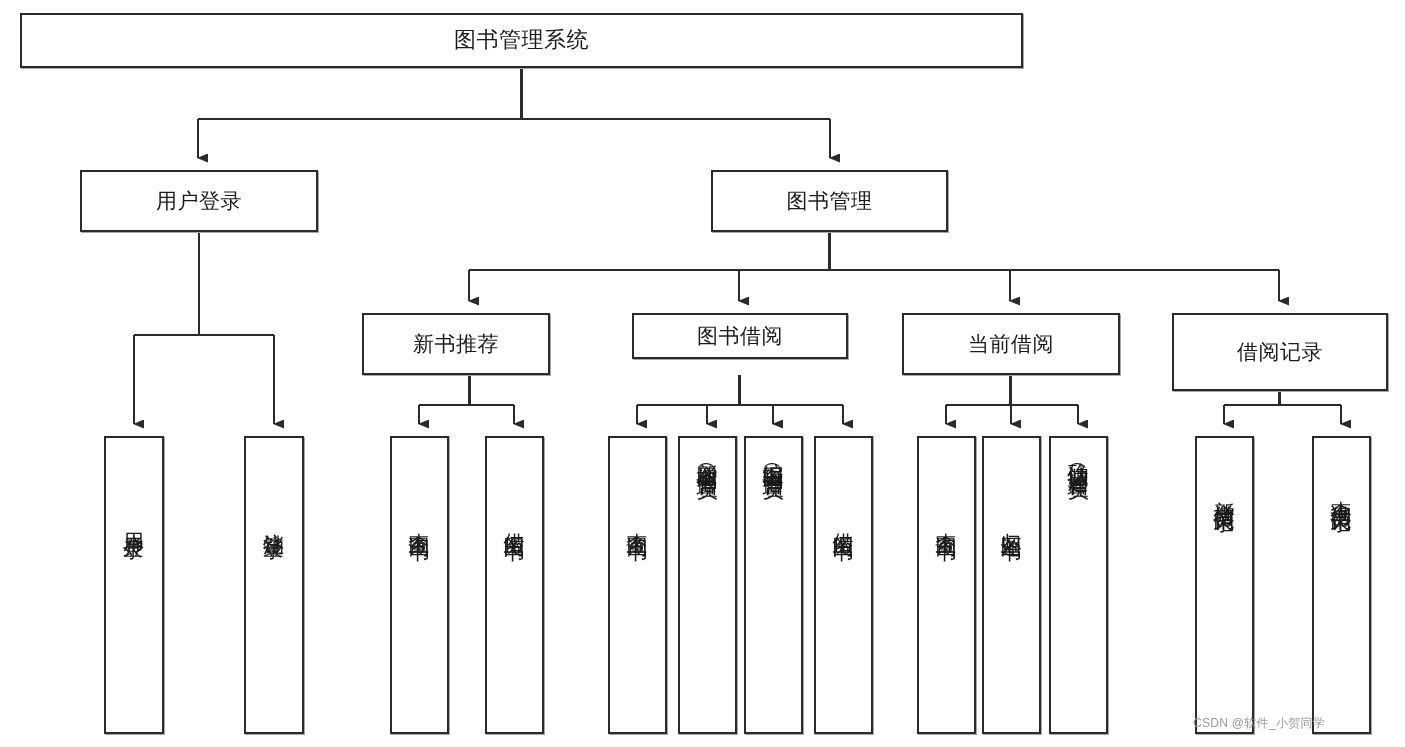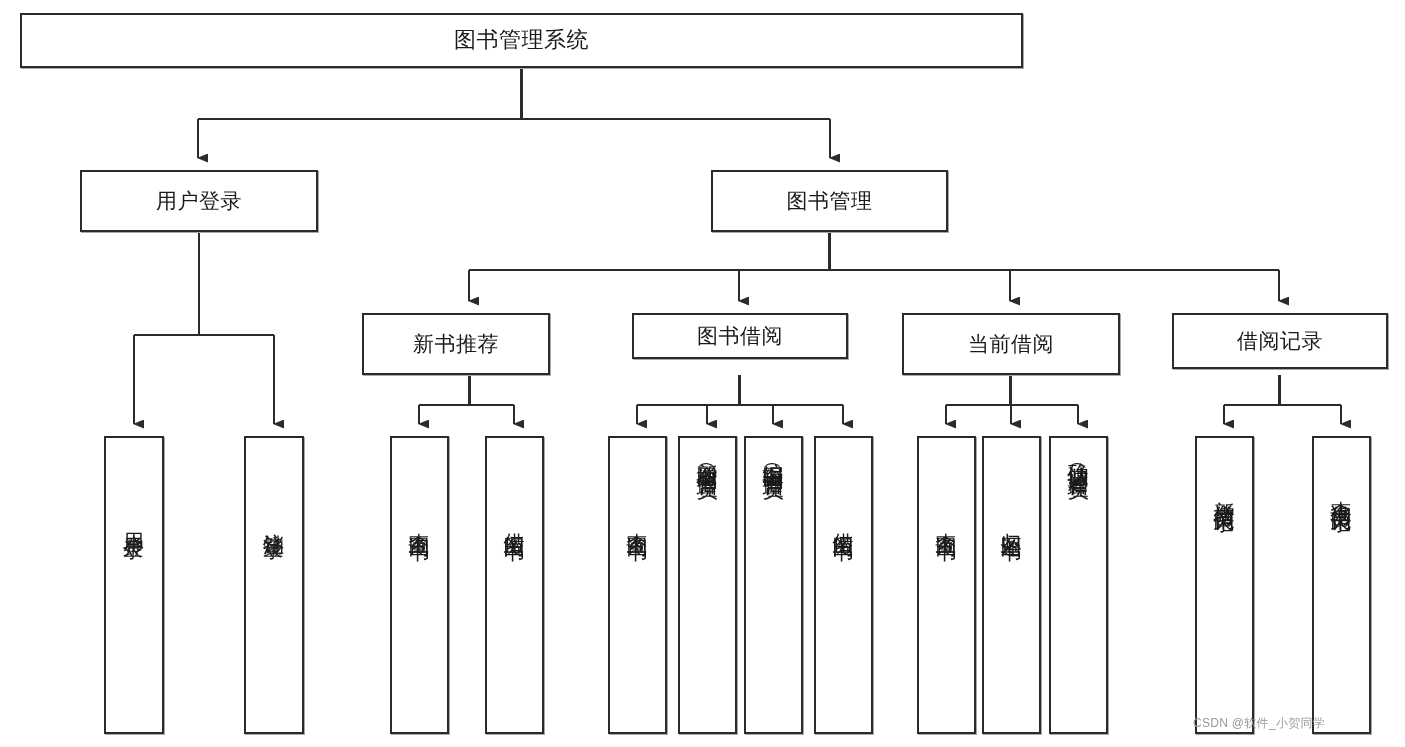--- a/index.html
+++ b/index.html
@@ -141,21 +141,21 @@
 
   <div class="node horizontal" style="left:362px; top:313px; width:188px; height:62px;">
     <span class="node-label">新书推荐</span>
   </div>
   <div class="node horizontal" style="left:632px; top:313px; width:216px; height:46px;">
     <span class="node-label">图书借阅</span>
   </div>
   <div class="node horizontal" style="left:902px; top:313px; width:218px; height:62px;">
     <span class="node-label">当前借阅</span>
   </div>
-  <div class="node horizontal" style="left:1172px; top:313px; width:216px; height:56px;">
+  <div class="node horizontal" style="left:1172px; top:313px; width:216px; height:78px;">
     <span class="node-label">借阅记录</span>
   </div>
 
   <div class="node vertical" style="left:104px; top:436px; width:60px; height:298px; padding-top:78px;">
     <span class="node-label">用户登录</span>
   </div>
   <div class="node vertical" style="left:244px; top:436px; width:60px; height:298px; padding-top:78px;">
     <span class="node-label">注销登录</span>
   </div>
 

